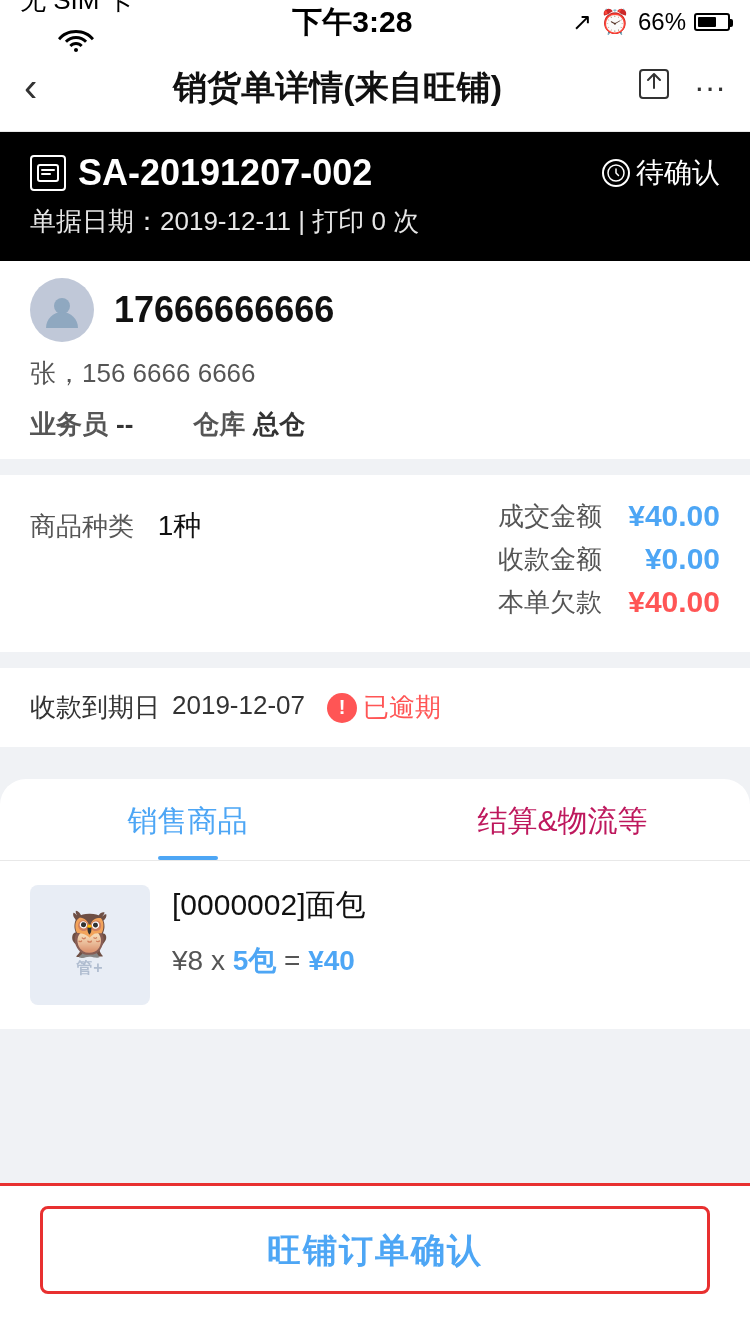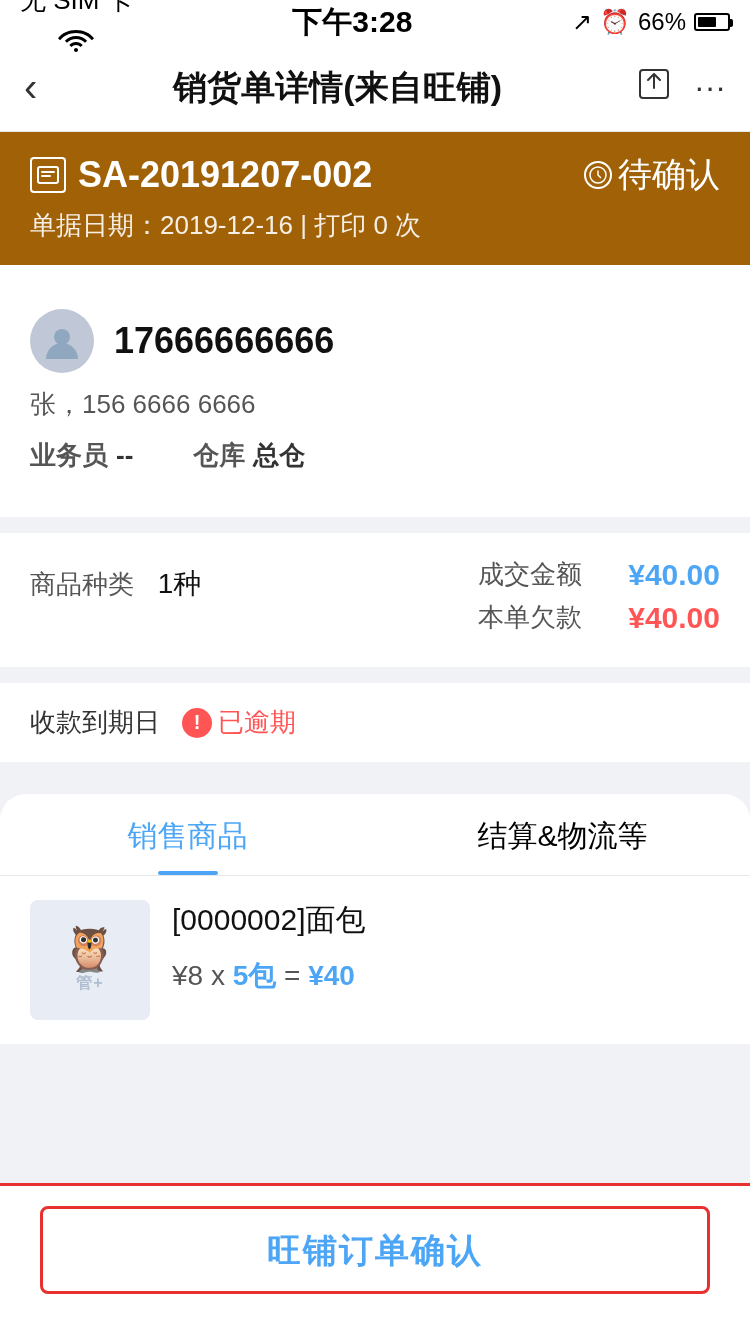--- a/index.html
+++ b/index.html
@@ -37,21 +37,21 @@
       padding: 0 24px;
       border-bottom: 1px solid #e8e8e8;
     }
     .nav-back { font-size: 40px; color: #333; cursor: pointer; }
     .nav-title { font-size: 34px; font-weight: 600; color: #111; }
     .nav-right { display: flex; align-items: center; gap: 24px; }
     .nav-icon { font-size: 32px; color: #333; }
 
     
     .order-header {
-      background: #a16207;
+      background: #000000;
       padding: 20px 30px 22px;
       margin-bottom: 0;
     }
     .order-header-top {
       display: flex;
       justify-content: space-between;
       align-items: center;
       margin-bottom: 10px;
     }
     .order-id {
@@ -71,41 +71,41 @@
       border: 2px solid #fff;
       border-radius: 4px;
       font-size: 22px;
       color: #fff;
     }
     .order-status {
       display: flex;
       align-items: center;
       gap: 6px;
       color: #fff;
-      font-size: 34px;
+      font-size: 28px;
     }
     .order-status-icon {
       width: 28px;
       height: 28px;
       border: 2px solid #fff;
       border-radius: 50%;
       display: inline-flex;
       align-items: center;
       justify-content: center;
       font-size: 18px;
     }
     .order-date {
       font-size: 26px;
       color: rgba(255,255,255,0.9);
     }
 
     
     .customer-section {
       background: #fff;
-      padding: 44px 30px;
+      padding: 17px 30px;
       margin-bottom: 0;
     }
     .customer-header {
       display: flex;
       align-items: center;
       gap: 20px;
       margin-bottom: 14px;
     }
     .avatar {
       width: 64px;
@@ -149,22 +149,21 @@
       display: flex;
       justify-content: space-between;
       align-items: flex-start;
     }
     .summary-left { font-size: 26px; color: #555; }
     .summary-count { font-size: 28px; color: #111; }
     .summary-right { text-align: right; }
     .amount-row {
       display: flex;
       justify-content: flex-end;
-      gap: 38px;
-      align-items: center;
+      gap: 18px;
       margin-bottom: 8px;
     }
     .amount-label { font-size: 26px; color: #555; }
     .amount-value { font-size: 30px; font-weight: 600; min-width: 100px; text-align: right; }
     .amount-blue { color: #4da6f5; }
     .amount-red { color: #f55; }
 
     
     .due-date-section {
       background: #fff;
@@ -203,21 +202,21 @@
     }
     .tabs-header {
       display: flex;
       border-bottom: 1px solid #e8e8e8;
     }
     .tab-item {
       flex: 1;
       text-align: center;
       padding: 22px 0 18px;
       font-size: 30px;
-      color: #000000;
+      color: #be185d;
       position: relative;
       cursor: pointer;
     }
     .tab-item.active {
       color: #4da6f5;
     }
     .tab-item.active::after {
       content: '';
       position: absolute;
       bottom: 0;
@@ -360,21 +359,21 @@
     <div class="order-status">
       <span class="order-status-icon">
         <svg width="18" height="18" viewBox="0 0 18 18" fill="none">
           <circle cx="9" cy="9" r="8" stroke="white" stroke-width="1.5" fill="none"></circle>
           <path d="M9 5v4l2.5 2.5" stroke="white" stroke-width="1.5" stroke-linecap="round"></path>
         </svg>
       </span>
       <span>待确认</span>
     </div>
   </div>
-  <div class="order-date">单据日期：2019-12-16 | 打印 0 次</div>
+  <div class="order-date">单据日期：2019-12-11 | 打印 0 次</div>
 </div>
 
 <div class="customer-section">
   <div class="customer-header">
     <div class="avatar">
       <svg width="40" height="40" viewBox="0 0 40 40" fill="none">
         <circle cx="20" cy="16" r="8" fill="#8fa8c0"></circle>
         <path d="M4 38c0-8.8 7.2-16 16-16s16 7.2 16 16" fill="#8fa8c0"></path>
       </svg>
     </div>
@@ -400,31 +399,36 @@
     <div style="padding-top:8px;">
       <span class="summary-left">商品种类</span>
       <span class="summary-count" style="margin-left:16px;">1种</span>
     </div>
     <div class="summary-right">
       <div class="amount-row">
         <span class="amount-label">成交金额</span>
         <span class="amount-value amount-blue">¥40.00</span>
       </div>
       <div class="amount-row">
+        <span class="amount-label">收款金额</span>
+        <span class="amount-value amount-blue">¥0.00</span>
+      </div>
+      <div class="amount-row">
         <span class="amount-label">本单欠款</span>
         <span class="amount-value amount-red">¥40.00</span>
       </div>
     </div>
   </div>
 </div>
 
 <div class="section-gap"></div>
 
 <div class="due-date-section">
   <span>收款到期日</span>
+  <span>2019-12-07</span>
   <span class="overdue-badge">
     <span class="overdue-icon">!</span>
     <span>已逾期</span>
   </span>
 </div>
 
 <div class="section-gap"></div>
 
 <div class="tabs-section">
   <div class="tabs-header">

